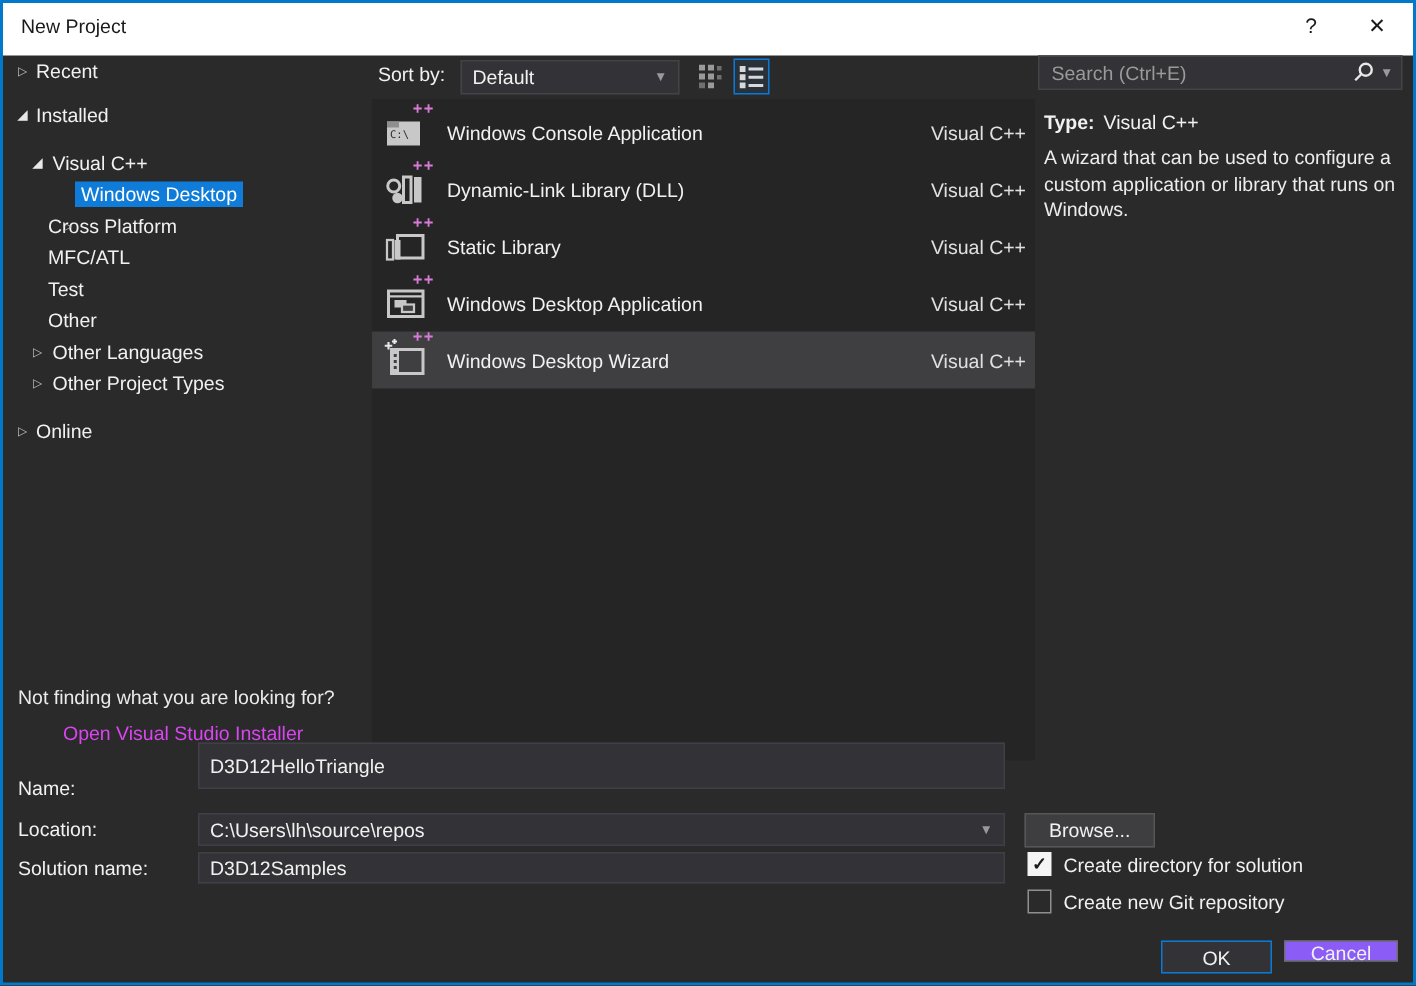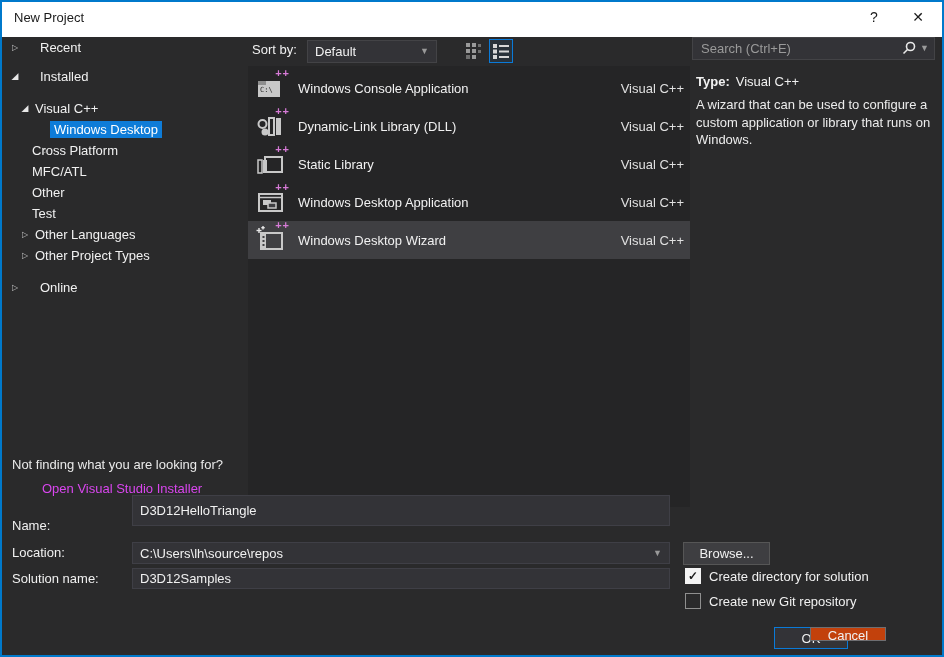--- a/index.html
+++ b/index.html
@@ -13,32 +13,32 @@
   .tb-btn{ position:absolute; top:0; width:40px; height:31px; text-align:center; line-height:31px;
            font-size:14px; color:#1a1a1a; cursor:default; }
   .help-btn{ right:48px; }
   .close-btn{ right:4px; }
 
   
   .tree{ position:absolute; left:0; top:35px; width:246px; }
   .tree-item{ height:21px; line-height:21px; position:relative; white-space:nowrap; }
   .arrow{ position:absolute; top:0; width:14px; text-align:center; font-size:8px; color:#c0c0c0; }
   .arrow.exp{ font-size:9px; color:#e8e8e8; }
-  .lvl0 .arrow{ left:6px; }  .lvl0 .lbl{ margin-left:38px; }
+  .lvl0 .arrow{ left:6px; }  .lvl0 .lbl{ margin-left:22px; }
   .lvl1 .arrow{ left:16px; } .lvl1 .lbl{ margin-left:33px; }
   .lvl2 .arrow{ left:36px; } .lvl2 .lbl{ margin-left:30px; }
   .gap8{ margin-top:8px; } .gap11{ margin-top:11px; }
   .sel-badge{ background:#0e7cd8; color:#fff; padding:1px 4px; margin-left:48px; }
 
   .nf-question{ position:absolute; left:10px; top:455px; color:#eaeaea; }
   .nf-link{ position:absolute; left:40px; top:479px; color:#d946ef; cursor:pointer; }
 
   
   .sortlabel{ position:absolute; left:250px; top:40px; }
-  .sortbox{ position:absolute; left:305px; top:38px; width:130px; height:23px; background:#333337;
+  .sortbox{ position:absolute; left:305px; top:38px; width:146px; height:23px; background:#333337;
             border:1px solid #434346; line-height:21px; padding-left:7px; cursor:default; }
   .sortcaret{ position:absolute; right:7px; top:0; color:#999; font-size:9px; line-height:21px; }
   .viewbtn{ position:absolute; display:flex; align-items:center; justify-content:center; }
   .view-small{ left:463px; top:40px; width:20px; height:18px; }
   .view-list{ left:487px; top:37px; width:24px; height:24px; border:1px solid #0a7ad8; background:#29323a; }
 
   
   .searchbox{ position:absolute; left:690px; top:35px; width:243px; height:23px; background:#333337;
               border:1px solid #434346; }
   .searchbox input{ position:absolute; left:0; top:0; width:200px; height:21px; background:transparent;
@@ -67,21 +67,21 @@
   .fwrap{ position:absolute; left:130px; width:538px; background:#333337; border:1px solid #3f3f46; }
   .fwrap input{ width:100%; height:100%; background:transparent; border:none; outline:none;
                 color:#f1f1f1; font:13px "Liberation Sans",sans-serif; padding:0 7px; }
   .w-name{ top:493px; height:31px; } .w-loc{ top:540px; height:22px; } .w-sol{ top:566px; height:21px; }
   .combo-caret{ position:absolute; right:7px; top:0; bottom:0; color:#999; font-size:9px; line-height:20px; }
   .w-loc input{ width:calc(100% - 20px); }
 
   .btn{ background:#3e3e41; border:1px solid #565656; color:#f1f1f1; font:13px "Liberation Sans",sans-serif; cursor:default; }
   .browse{ position:absolute; left:681px; top:540px; width:87px; height:23px; }
   .okbtn{ position:absolute; left:772px; top:625px; width:74px; height:22px; background:#333337; border:1px solid #0a7ad8; }
-  .cancelbtn{ position:absolute; left:808px; top:625px; width:76px; height:14px; background:#c2410c; border:1px solid #6e6e71; }
+  .cancelbtn{ position:absolute; left:854px; top:625px; width:76px; height:14px; background:#8b5cf6; border:1px solid #6e6e71; }
 
   .cbrow{ position:absolute; left:683px; display:flex; align-items:center; gap:8px; }
   .cb1{ top:566px; } .cb2{ top:591px; }
   .checkbox{ width:16px; height:16px; flex:none; text-align:center; }
   .checkbox.checked{ background:#f4f4f4; color:#1b1b1b; line-height:16px; font-size:12px; font-weight:bold; }
   .checkbox.unchecked{ border:1px solid #8f8f8f; background:transparent; }
 </style>
 </head>
 <body>
 
@@ -110,24 +110,24 @@
       <span class="sel-badge">Windows Desktop</span>
     </div>
     <div class="tree-item lvl2">
       <span class="arrow">▷</span>
       <span class="lbl">Cross Platform</span>
     </div>
     <div class="tree-item lvl2">
       <span class="lbl">MFC/ATL</span>
     </div>
     <div class="tree-item lvl2">
+      <span class="lbl">Test</span>
+    </div>
+    <div class="tree-item lvl2">
       <span class="lbl">Other</span>
-    </div>
-    <div class="tree-item lvl2">
-      <span class="lbl">Test</span>
     </div>
     <div class="tree-item lvl1">
       <span class="arrow">▷</span>
       <span class="lbl">Other Languages</span>
     </div>
     <div class="tree-item lvl1">
       <span class="arrow">▷</span>
       <span class="lbl">Other Project Types</span>
     </div>
     <div class="tree-item lvl0 gap11">

